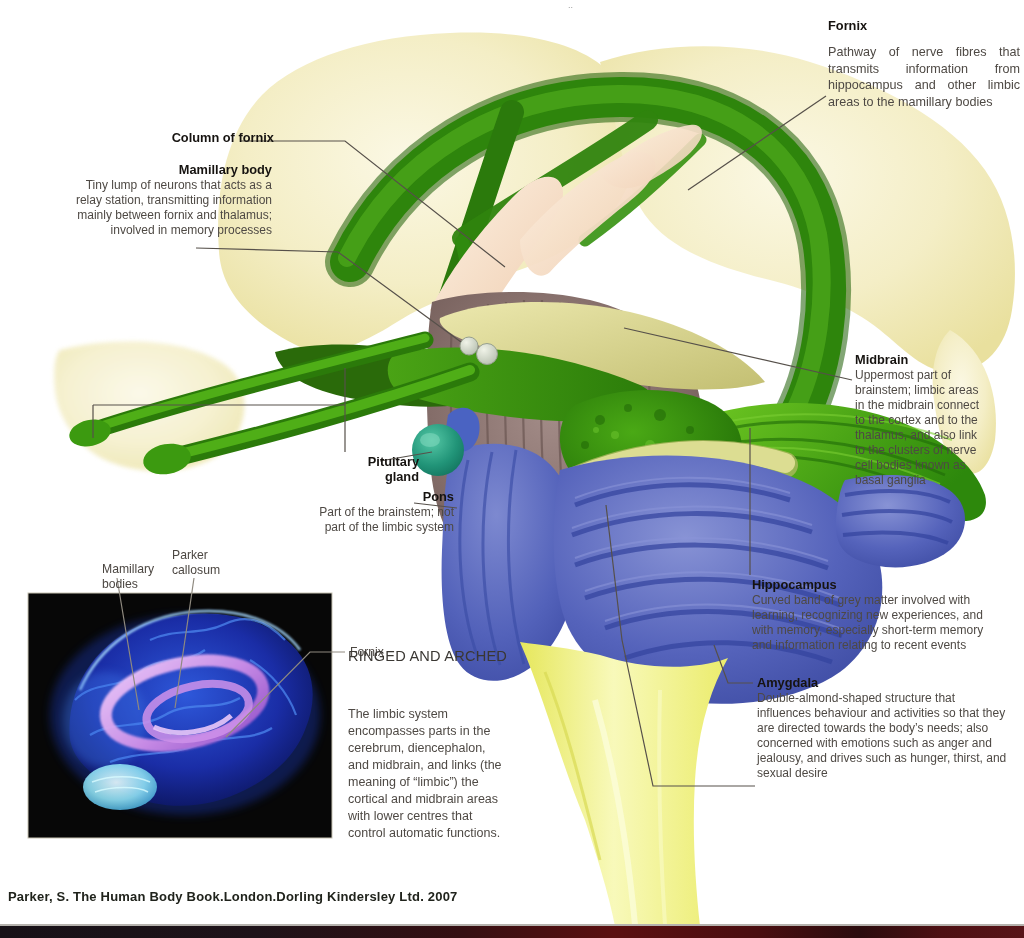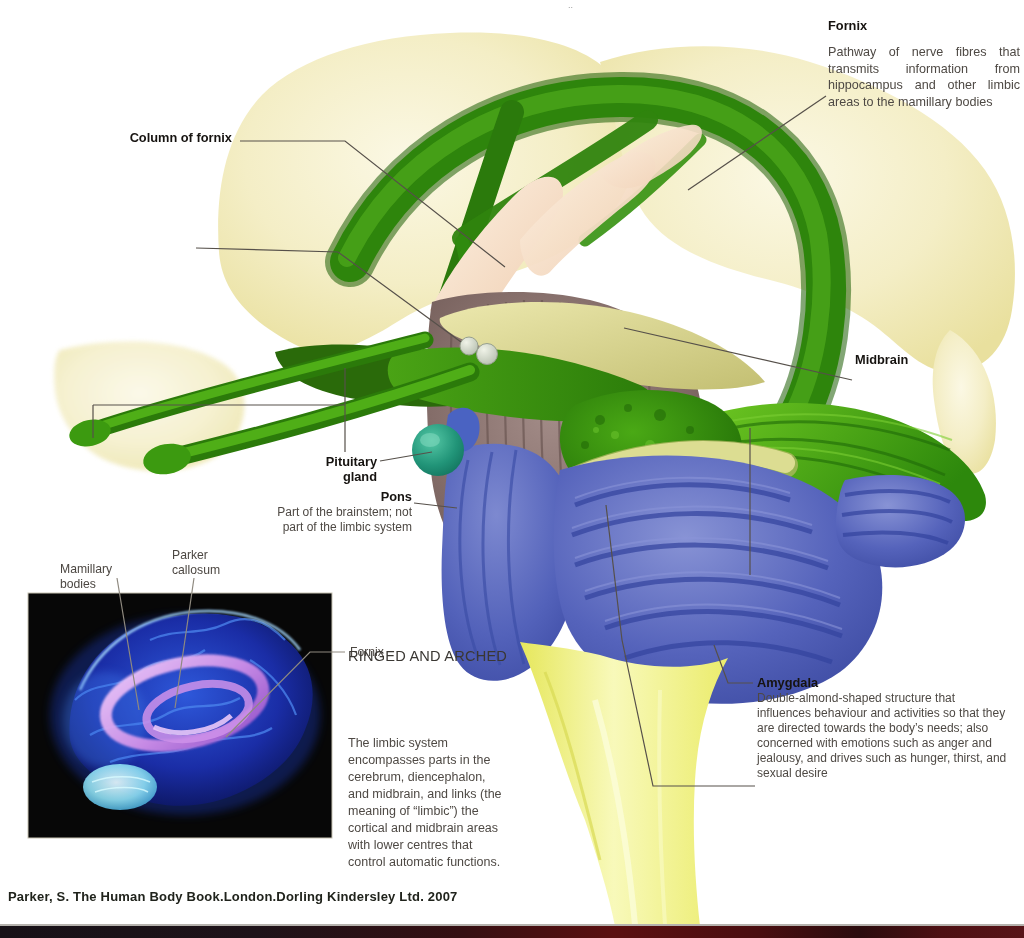--- a/index.html
+++ b/index.html
@@ -1,25 +1,25 @@
 <!DOCTYPE html>
 <html><head>
 <meta charset="utf-8">
 <style>
   html,body{margin:0;padding:0;background:#ffffff;}
   #page{position:relative;width:1024px;height:938px;overflow:hidden;
         font-family:"Liberation Sans",sans-serif;background:#ffffff;}
   #art{position:absolute;left:0;top:0;}
   .lbl{position:absolute;font-size:12px;line-height:15px;color:#4e4944;}
   .lbl .hd{font-size:12.8px;font-weight:700;color:#161310;margin:0 0 1px 0;}
-  .r{text-align:right;}
+  .r{text-align:right;margin-left:42px;}
   .fornix-block .bd{margin-top:11px;font-size:12.6px;line-height:16.5px;text-align:justify;}
   .ins{position:absolute;font-size:12.2px;line-height:14.5px;color:#4c4742;}
   .cap-title{position:absolute;font-size:14.6px;letter-spacing:.2px;color:#3a3733;}
-  .cap-body{position:absolute;font-size:12.5px;line-height:17px;color:#4e4944;margin-top:29px;}
+  .cap-body{position:absolute;font-size:12.5px;line-height:17px;color:#4e4944;}
   .cite{position:absolute;font-size:13px;font-weight:700;color:#20231c;letter-spacing:.2px;}
 </style>
 </head>
 <body>
 
 <div id="page">
 
 <svg id="art" width="1024" height="938" viewBox="0 0 1024 938">
   <defs>
     <radialGradient id="creamGrad" cx="45%" cy="40%" r="70%">
@@ -320,35 +320,44 @@
 
 <div class="lbl fornix-block" style="left:828px;top:18px;width:192px">
   <div class="hd">Fornix</div>
   <div class="bd">Pathway of nerve fibres that transmits information from hippocampus and other limbic areas to the mamillary bodies</div>
 </div>
 
 <div class="lbl r" style="left:37px;top:130px;width:195px">
   <div class="hd">Column of fornix</div>
 </div>
 
+<div class="lbl r" style="left:30px;top:162px;width:200px">
+  <div class="hd">Mamillary body</div>
+  <div class="bd">Tiny lump of neurons that acts as a relay station, transmitting information mainly between fornix and thalamus; involved in memory processes</div>
+</div>
 
 
 <div class="lbl r" style="left:307px;top:454px;width:70px">
   <div class="hd">Pituitary gland</div>
 </div>
 
 <div class="lbl r" style="left:258px;top:489px;width:154px">
   <div class="hd">Pons</div>
   <div class="bd">Part of the brainstem; not part of the limbic system</div>
 </div>
 
 <div class="lbl" style="left:855px;top:352px;width:130px">
   <div class="hd">Midbrain</div>
-</div>
-
+  <div class="bd">Uppermost part of brainstem; limbic areas in the midbrain connect to the cortex and to the thalamus, and also link to the clusters of nerve cell bodies known as basal ganglia</div>
+</div>
+
+<div class="lbl" style="left:752px;top:577px;width:240px">
+  <div class="hd">Hippocampus</div>
+  <div class="bd">Curved band of grey matter involved with learning, recognizing new experiences, and with memory, especially short-term memory and information relating to recent events</div>
+</div>
 
 <div class="lbl" style="left:757px;top:675px;width:252px">
   <div class="hd">Amygdala</div>
   <div class="bd">Double-almond-shaped structure that influences behaviour and activities so that they are directed towards the body’s needs; also concerned with emotions such as anger and jealousy, and drives such as hunger, thirst, and sexual desire</div>
 </div>
 
 
 <div class="ins r" style="left:60px;top:562px;width:75px;text-align:left">Mamillary bodies</div>
 <div class="ins" style="left:172px;top:548px;width:80px">Parker callosum</div>
 <div class="ins" style="left:350px;top:645px;width:60px">Fornix</div>

